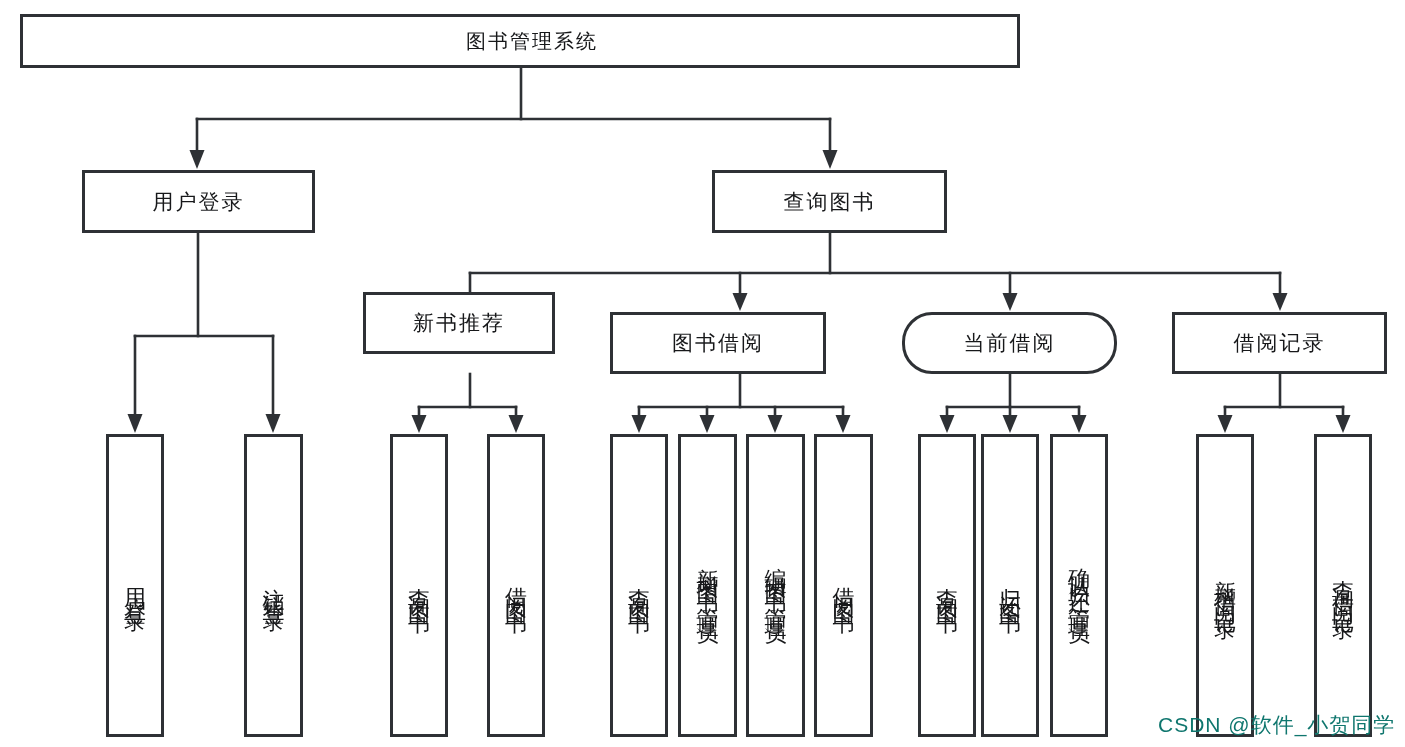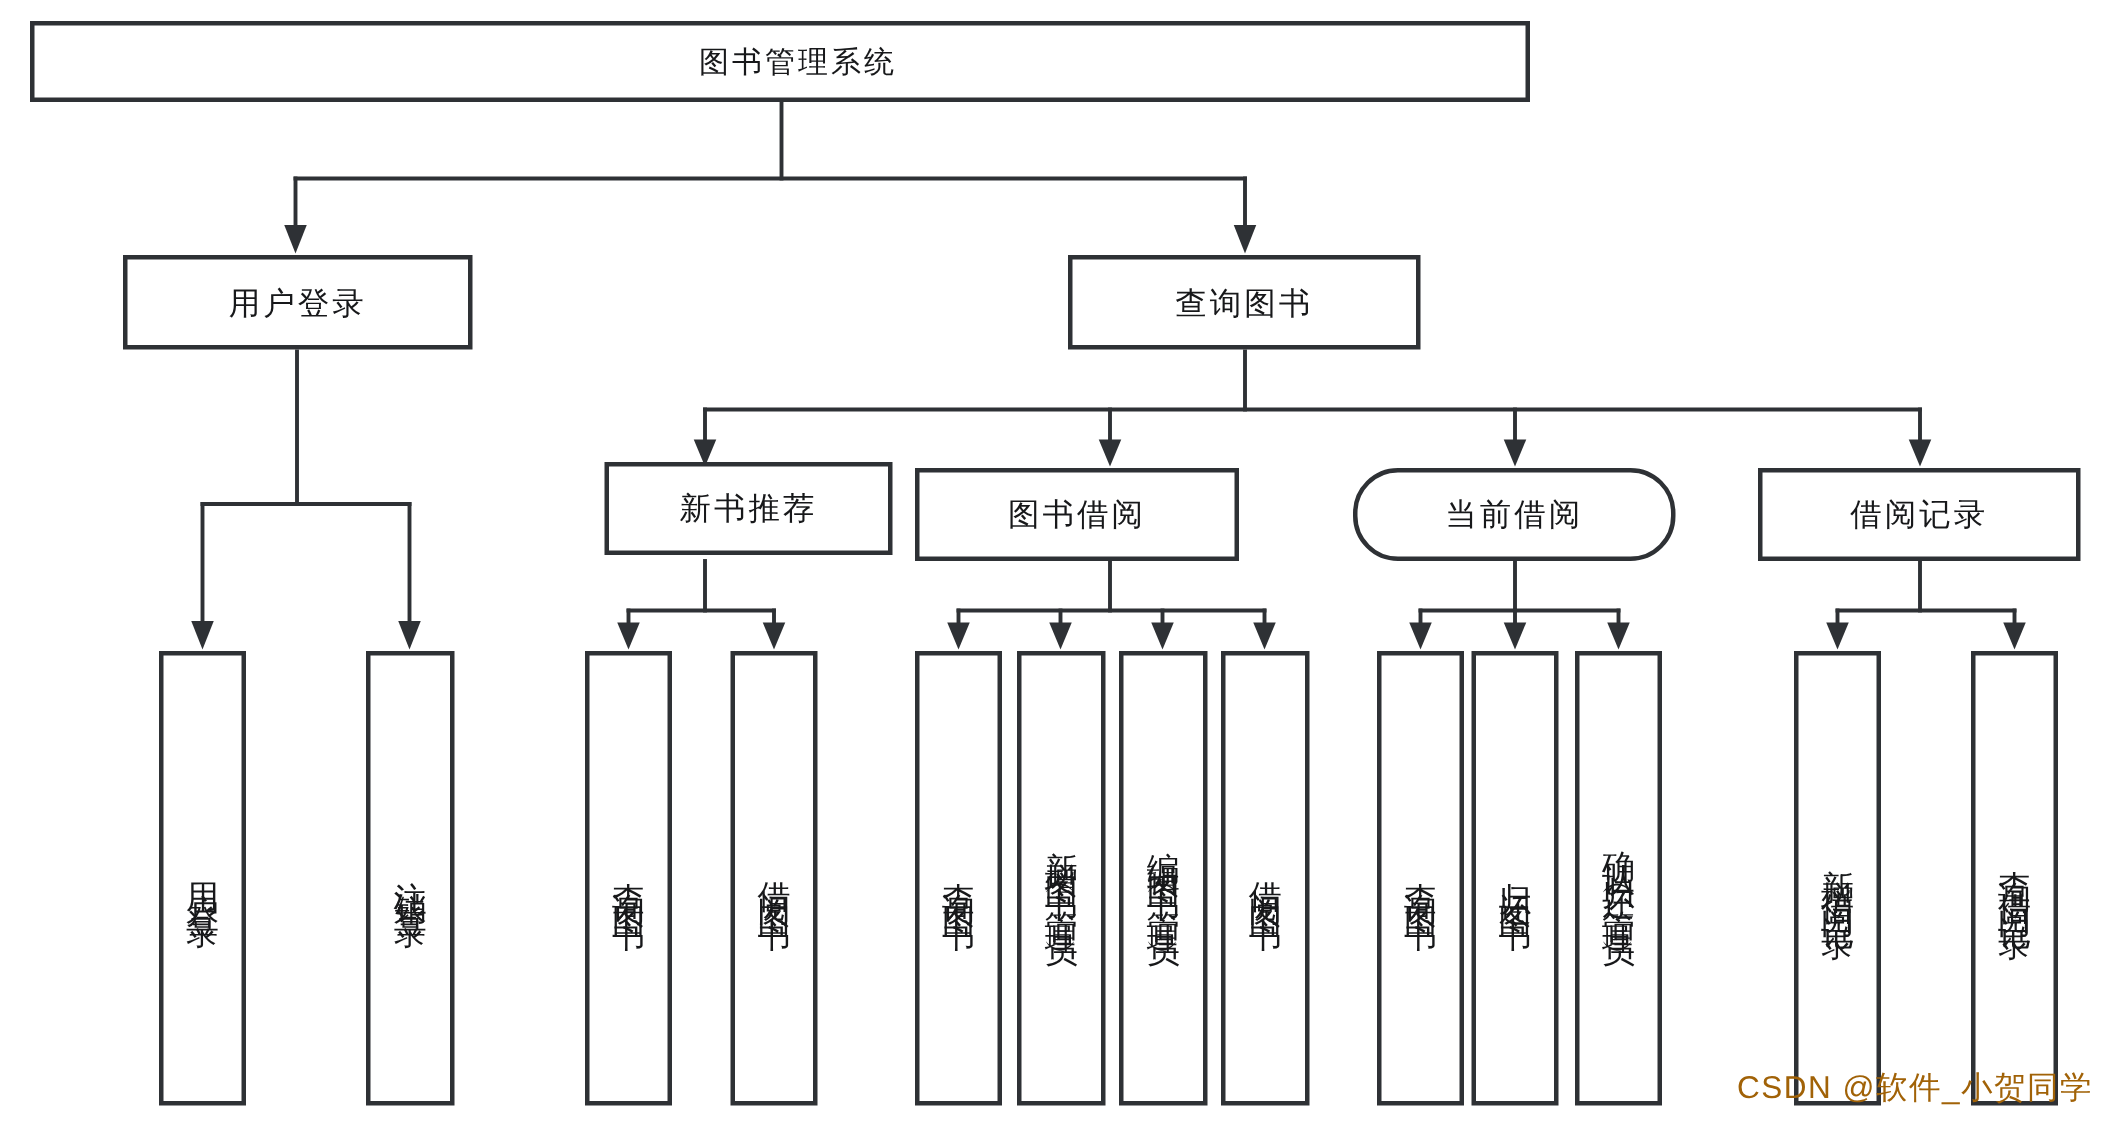--- a/index.html
+++ b/index.html
@@ -39,21 +39,21 @@
     letter-spacing: 8px;
     line-height: 1;
     white-space: nowrap;
   }
   .watermark {
     position: absolute;
     left: 1158px;
     top: 711px;
     font-size: 21px;
     letter-spacing: 1px;
-    color: #a16207;
+    color: #0f766e;
     white-space: nowrap;
   }
 </style>
 </head>
 <body>
 
 <div class="canvas">
 
   <svg class="connectors" viewBox="0 0 1405 747" xmlns="http://www.w3.org/2000/svg" fill="none" stroke="#2e3135" stroke-width="2.6" stroke-linecap="square">
 
@@ -135,21 +135,21 @@
     <span class="hlabel">图书管理系统</span>
   </div>
 
   <div class="box" style="left:82px; top:170px; width:233px; height:63px;">
     <span class="hlabel">用户登录</span>
   </div>
   <div class="box" style="left:712px; top:170px; width:235px; height:63px;">
     <span class="hlabel">查询图书</span>
   </div>
 
-  <div class="box" style="left:363px; top:308px; width:192px; height:62px;margin-left:40px;">
+  <div class="box" style="left:363px; top:292px; width:192px; height:62px;">
     <span class="hlabel">新书推荐</span>
   </div>
   <div class="box" style="left:610px; top:312px; width:216px; height:62px;">
     <span class="hlabel">图书借阅</span>
   </div>
   <div class="box" style="left:902px; top:312px; width:215px; height:62px;border-radius:30px;">
     <span class="hlabel">当前借阅</span>
   </div>
   <div class="box" style="left:1172px; top:312px; width:215px; height:62px;">
     <span class="hlabel">借阅记录</span>

